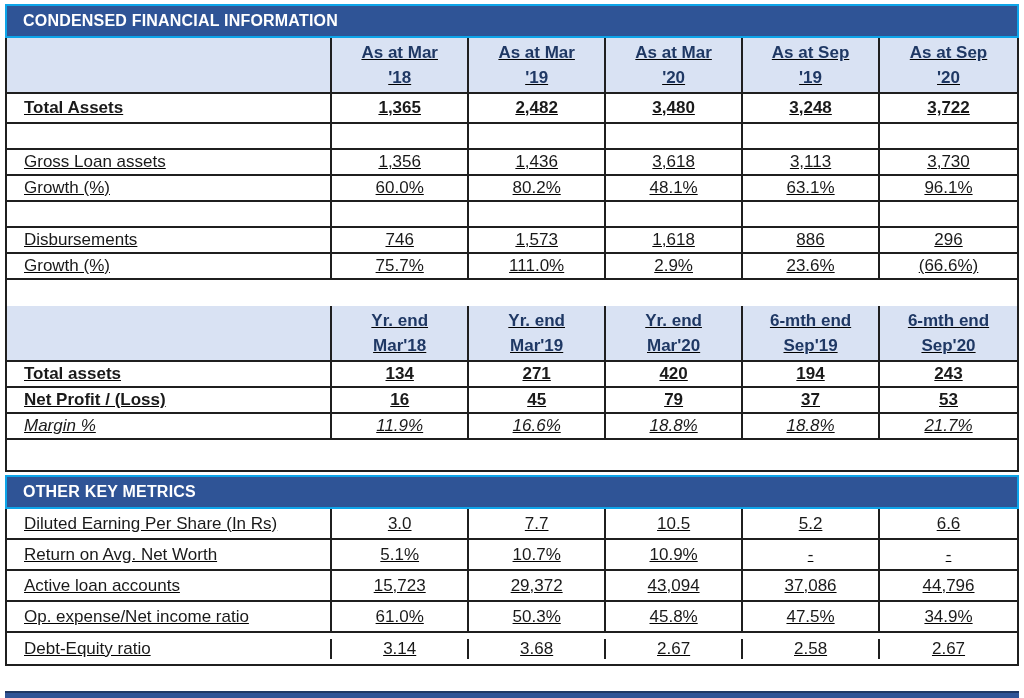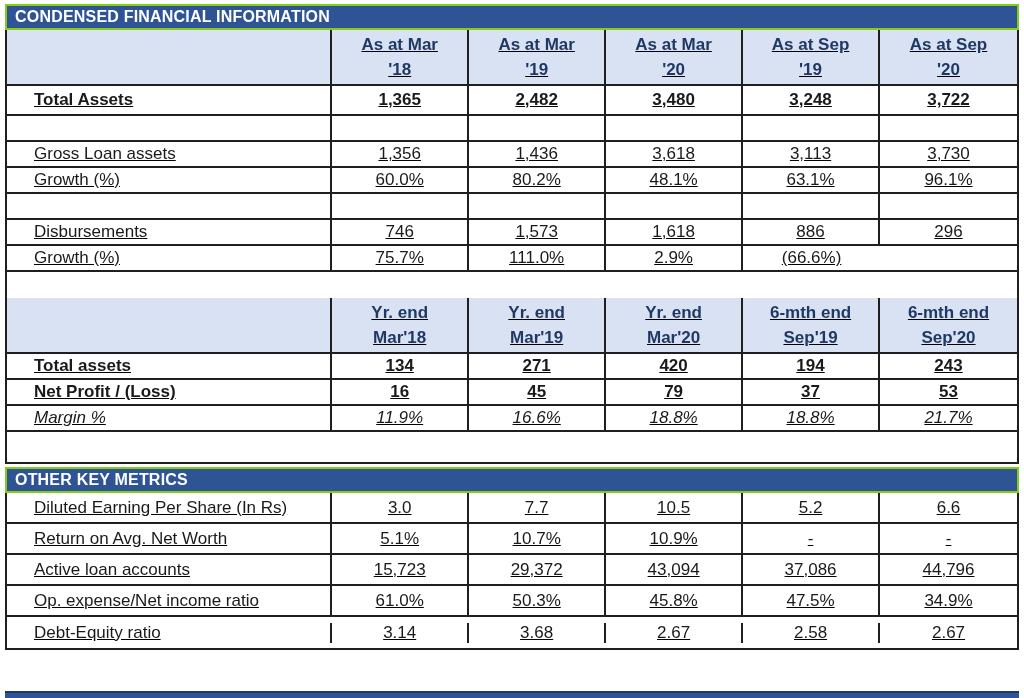--- a/index.html
+++ b/index.html
@@ -2,34 +2,34 @@
 <html><head>
 <meta charset="utf-8">
 <style>
   html,body{margin:0;padding:0;background:#ffffff;}
   #screen{
     position:relative;width:1024px;height:698px;overflow:hidden;background:#ffffff;
     font-family:"Liberation Sans", sans-serif;
   }
   .sheet{position:absolute;left:5px;top:4px;width:1014px;}
   .banner{
-    box-sizing:border-box;height:26px;background:#2F5496;border:2px solid #84cc16;
-    display:flex;align-items:center;padding-left:8px;
+    box-sizing:border-box;height:34px;background:#2F5496;border:2px solid #0ea5e9;
+    display:flex;align-items:center;padding-left:16px;
     color:#ffffff;font-weight:bold;font-size:16px;letter-spacing:.2px;
   }
   .tbl{box-sizing:border-box;border:2px solid #1f1f1f;border-top:none;background:#ffffff;text-decoration:underline;}
   .row{display:flex;box-sizing:border-box;border-bottom:2px solid #1f1f1f;}
   .row:last-child{border-bottom:none;align-items:center;}
   .c{
     box-sizing:border-box;border-right:2px solid #1f1f1f;
     display:flex;align-items:center;justify-content:center;
     font-size:17px;color:#1a1a1a;overflow:hidden;white-space:nowrap;
   }
   .c:last-child{border-right:none;}
-  .c.label{width:32.2%;justify-content:flex-start;padding-left:27px;}
+  .c.label{width:32.2%;justify-content:flex-start;padding-left:17px;}
   .c.val{width:13.56%;}
   .hrow{height:56px;background:#D9E2F3;}
   .hrow .c{color:#1F3864;font-weight:bold;flex-direction:column;justify-content:center;line-height:25px;}
   .bold .c{font-weight:bold;}
   .italic .c{font-style:italic;}
   .h30{height:30px}.h29{height:26px}.h31{height:31px}
   .gap3{height:3px;}
   .bottom-bar{
     position:absolute;left:5px;bottom:0;width:1014px;height:7px;
     box-sizing:border-box;background:#2F5496;border-top:2px solid #1F3864;
@@ -117,20 +117,21 @@
             <div class="c val">1,573</div>
             <div class="c val">1,618</div>
             <div class="c val">886</div>
             <div class="c val">296</div>
           </div>
           <div class="row h29">
             <div class="c label">Growth (%)</div>
             <div class="c val">75.7%</div>
             <div class="c val">111.0%</div>
             <div class="c val">2.9%</div>
+            <div class="c val">23.6%</div>
             <div class="c val">(66.6%)</div>
           </div>
           <div class="row h29">
             <div class="c label"></div>
             <div class="c val"></div>
             <div class="c val"></div>
             <div class="c val"></div>
             <div class="c val"></div>
             <div class="c val"></div>
           </div>

